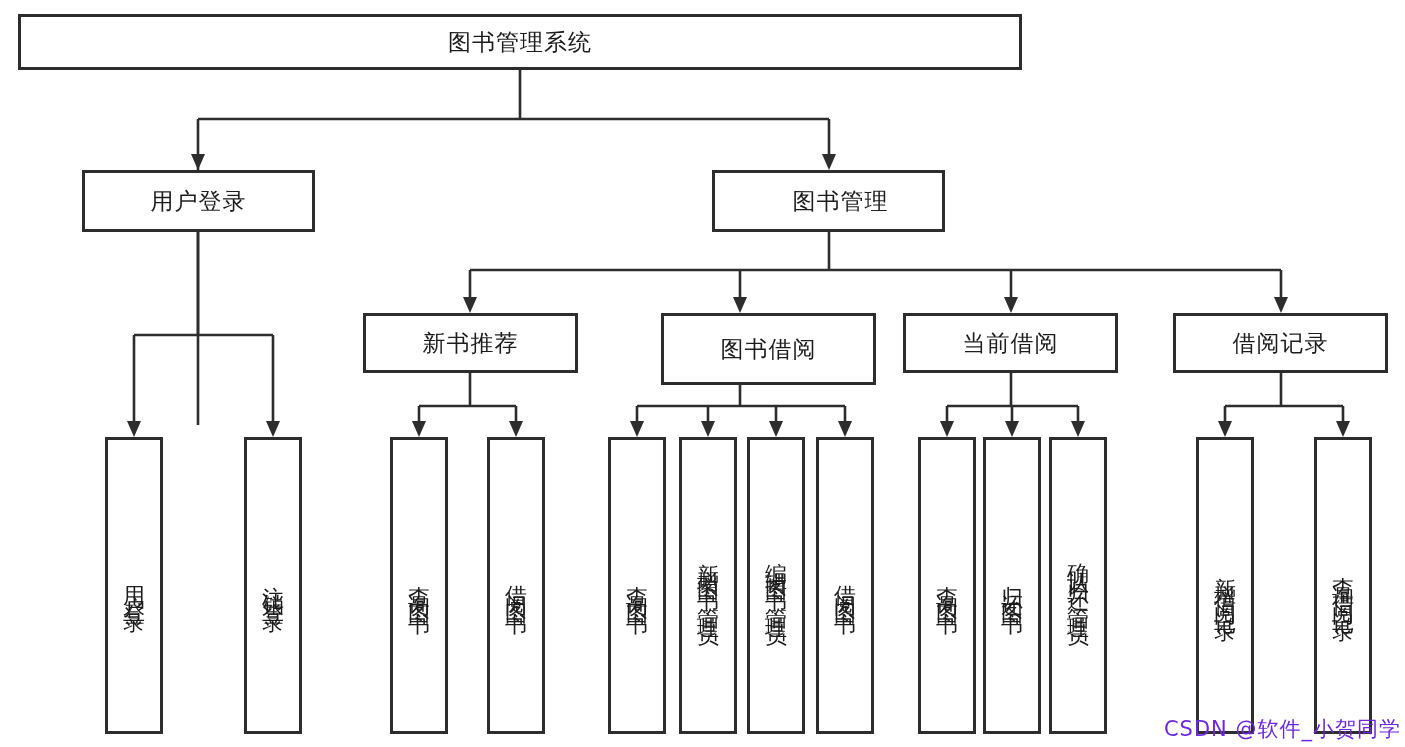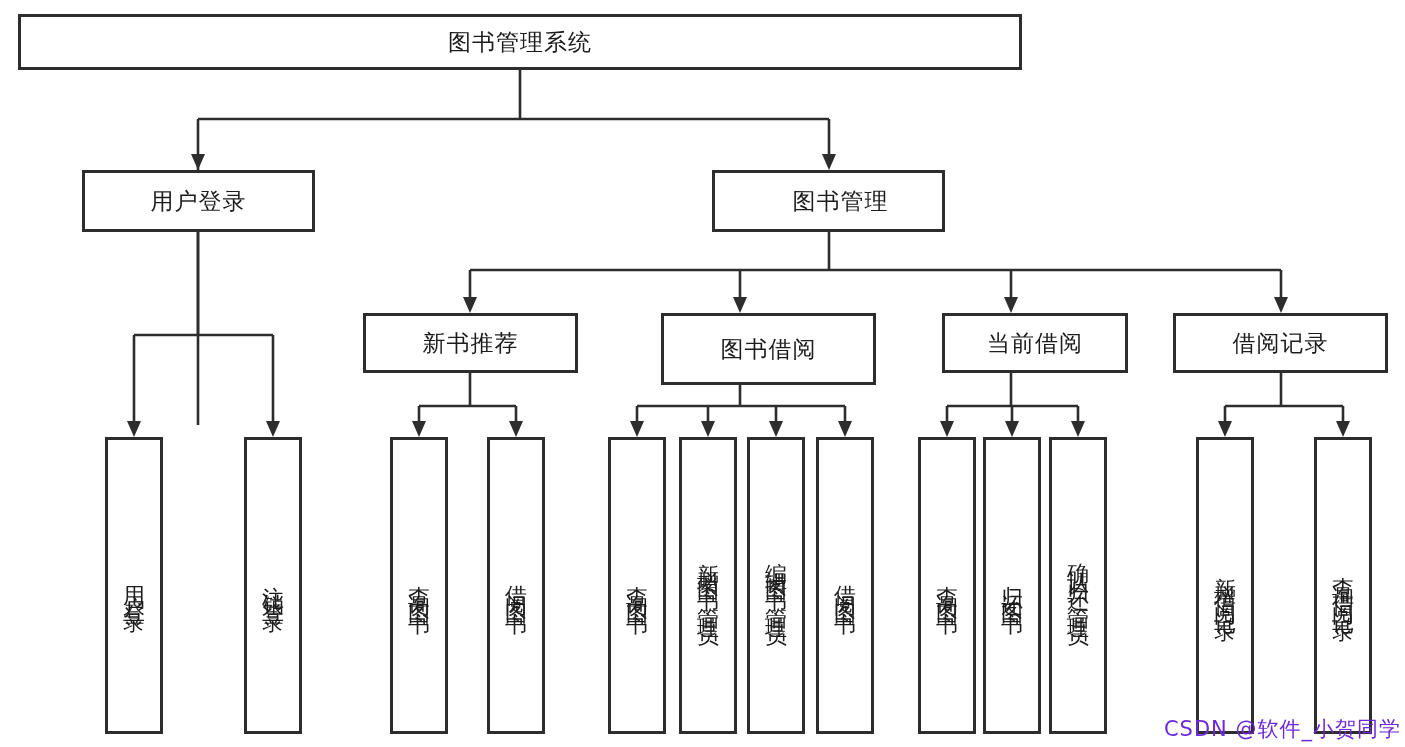--- a/index.html
+++ b/index.html
@@ -123,21 +123,21 @@
   <div class="node" style="left:712px; top:170px; width:233px; height:62px;padding-left:24px;">
     <span>图书管理</span>
   </div>
 
   <div class="node" style="left:363px; top:313px; width:215px; height:60px;">
     <span>新书推荐</span>
   </div>
   <div class="node" style="left:633px; top:313px; width:215px; height:72px;margin-left:28px;">
     <span>图书借阅</span>
   </div>
-  <div class="node" style="left:903px; top:313px; width:186px; height:60px;margin-left:39px;">
+  <div class="node" style="left:903px; top:313px; width:215px; height:60px;">
     <span>当前借阅</span>
   </div>
   <div class="node" style="left:1173px; top:313px; width:215px; height:60px;">
     <span>借阅记录</span>
   </div>
 
   <div class="leaf" style="left:105px;">
     <span class="vtext">用户登录</span>
   </div>
   <div class="leaf" style="left:244px;">

